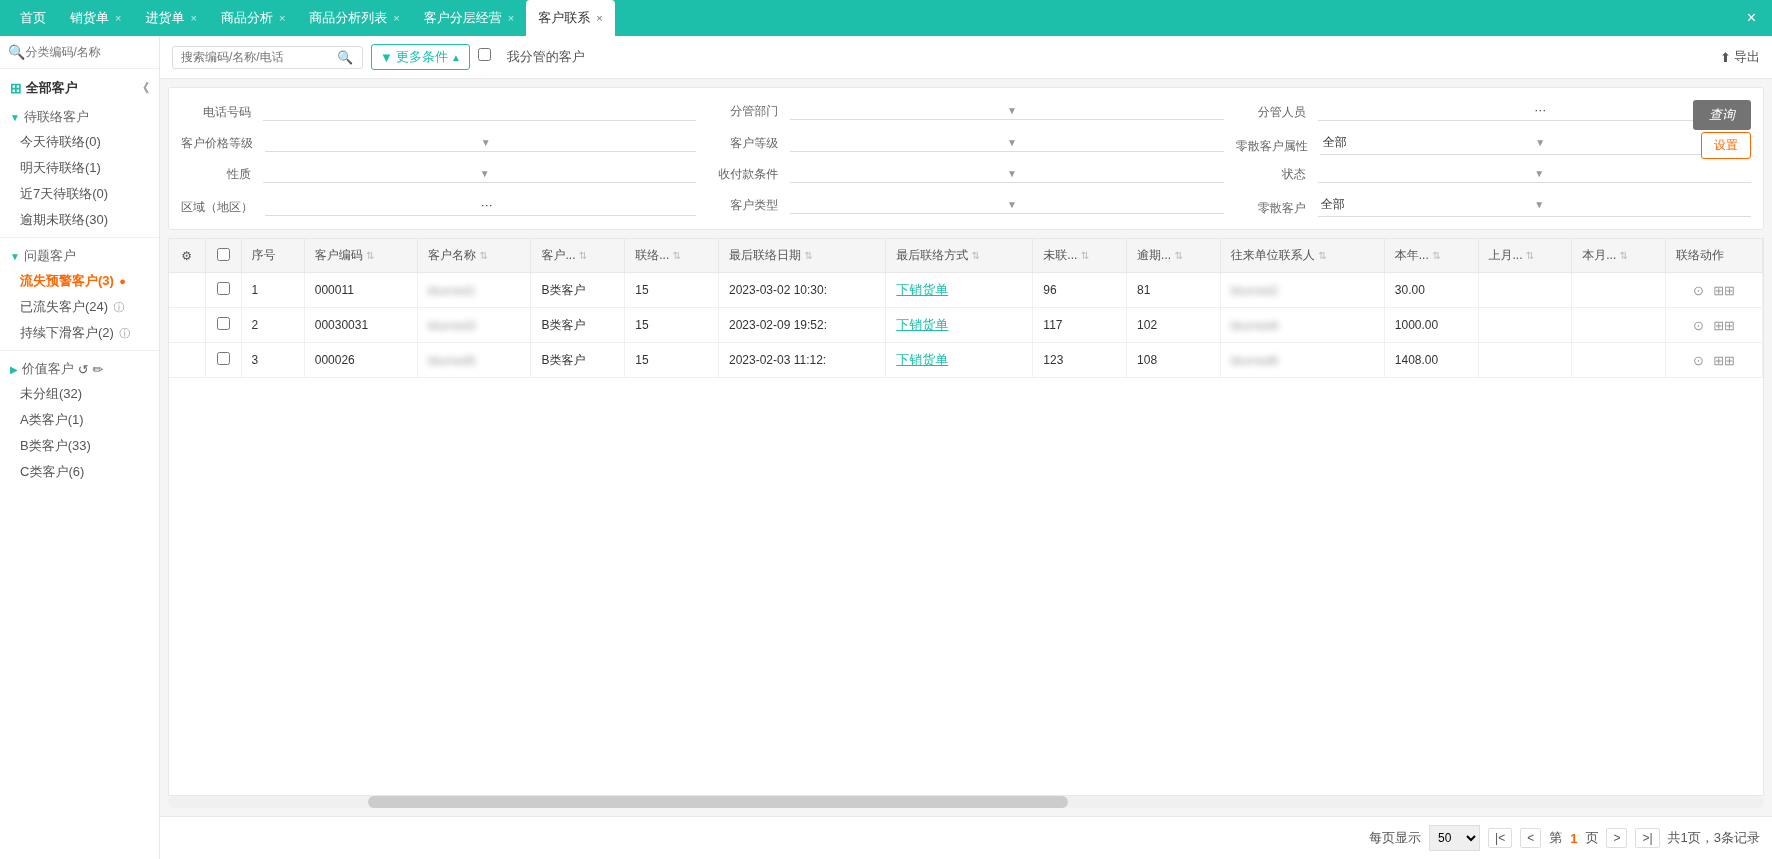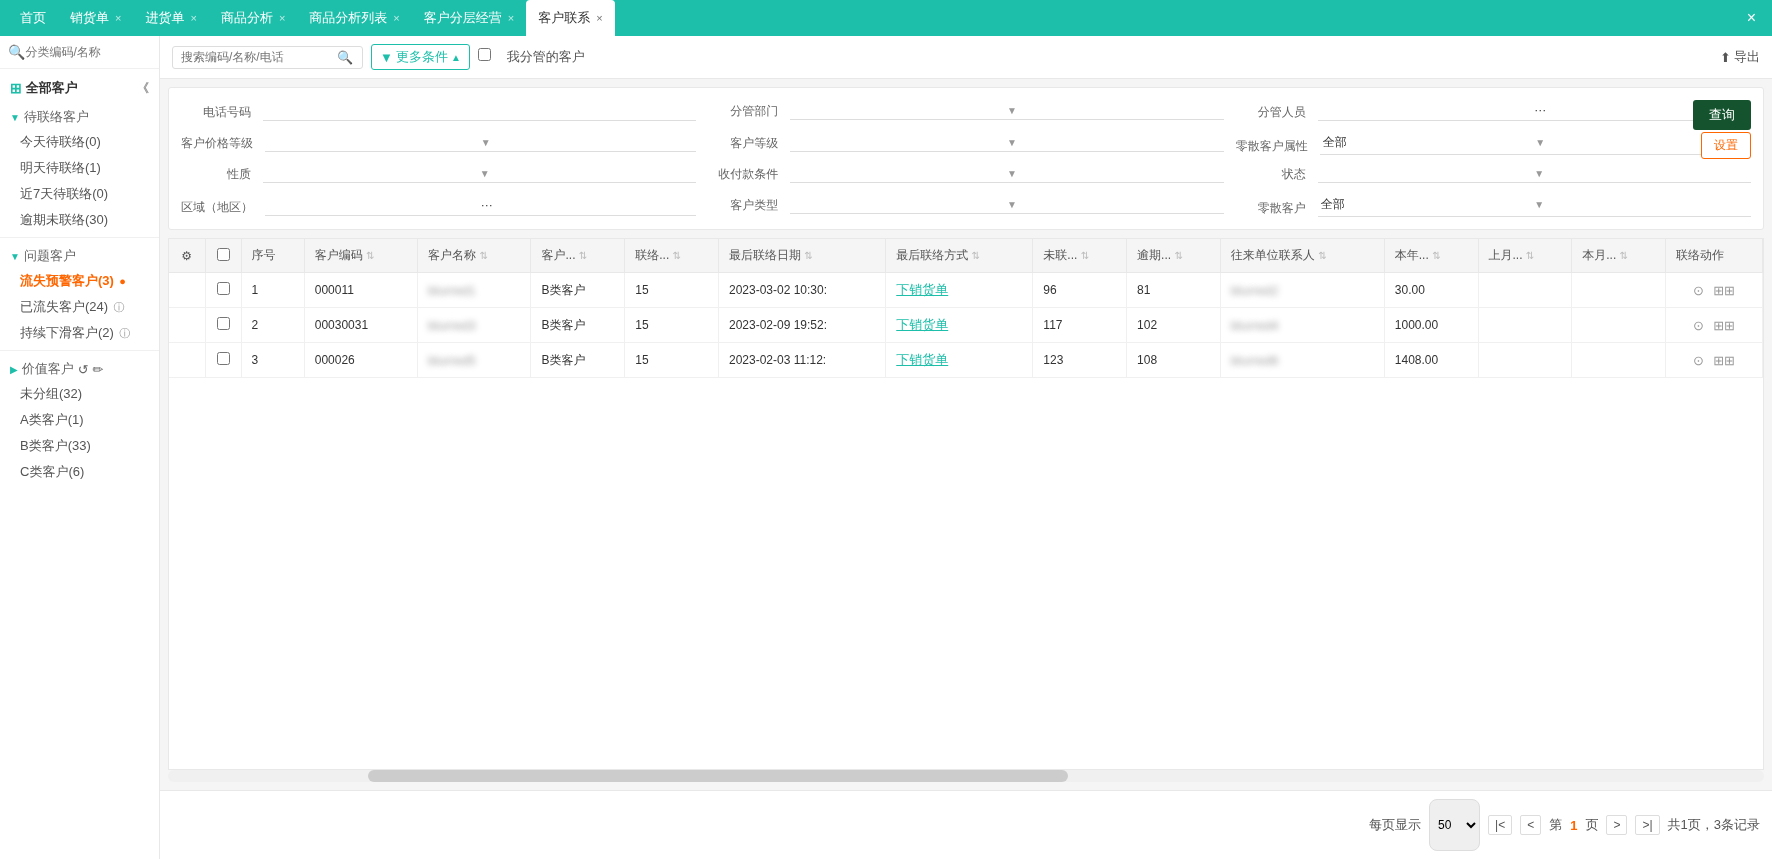--- a/index.html
+++ b/index.html
@@ -247,27 +247,28 @@
     .filter-more {
       color: #999;
       font-size: 16px;
       cursor: pointer;
       padding: 0 4px;
     }
     .query-btn {
       position: absolute;
       right: 12px;
       top: 12px;
-      background: #14532d;
+      background: #737373;
       color: #fff;
       border: none;
       border-radius: 3px;
       padding: 6px 16px;
       cursor: pointer;
       font-size: 13px;
+      font-style: italic;
     }
     .settings-btn {
       position: absolute;
       right: 12px;
       top: 44px;
       background: #fff;
       color: #ff6600;
       border: 1px solid #ff6600;
       border-radius: 3px;
       padding: 4px 12px;
@@ -329,22 +330,22 @@
       padding: 8px 12px;
       display: flex;
       align-items: center;
       justify-content: flex-end;
       gap: 8px;
       font-size: 12px;
       color: #555;
     }
     .pagination select {
       border: 1px solid #ddd;
-      border-radius: 8px;
-      padding: 17px 4px;
+      border-radius: 0;
+      padding: 4px 4px;
       font-size: 12px;
     }
     .pagination .page-btn {
       border: 1px solid #ddd;
       background: #fff;
       padding: 2px 6px;
       cursor: pointer;
       border-radius: 2px;
       color: #555;
       font-size: 12px;

